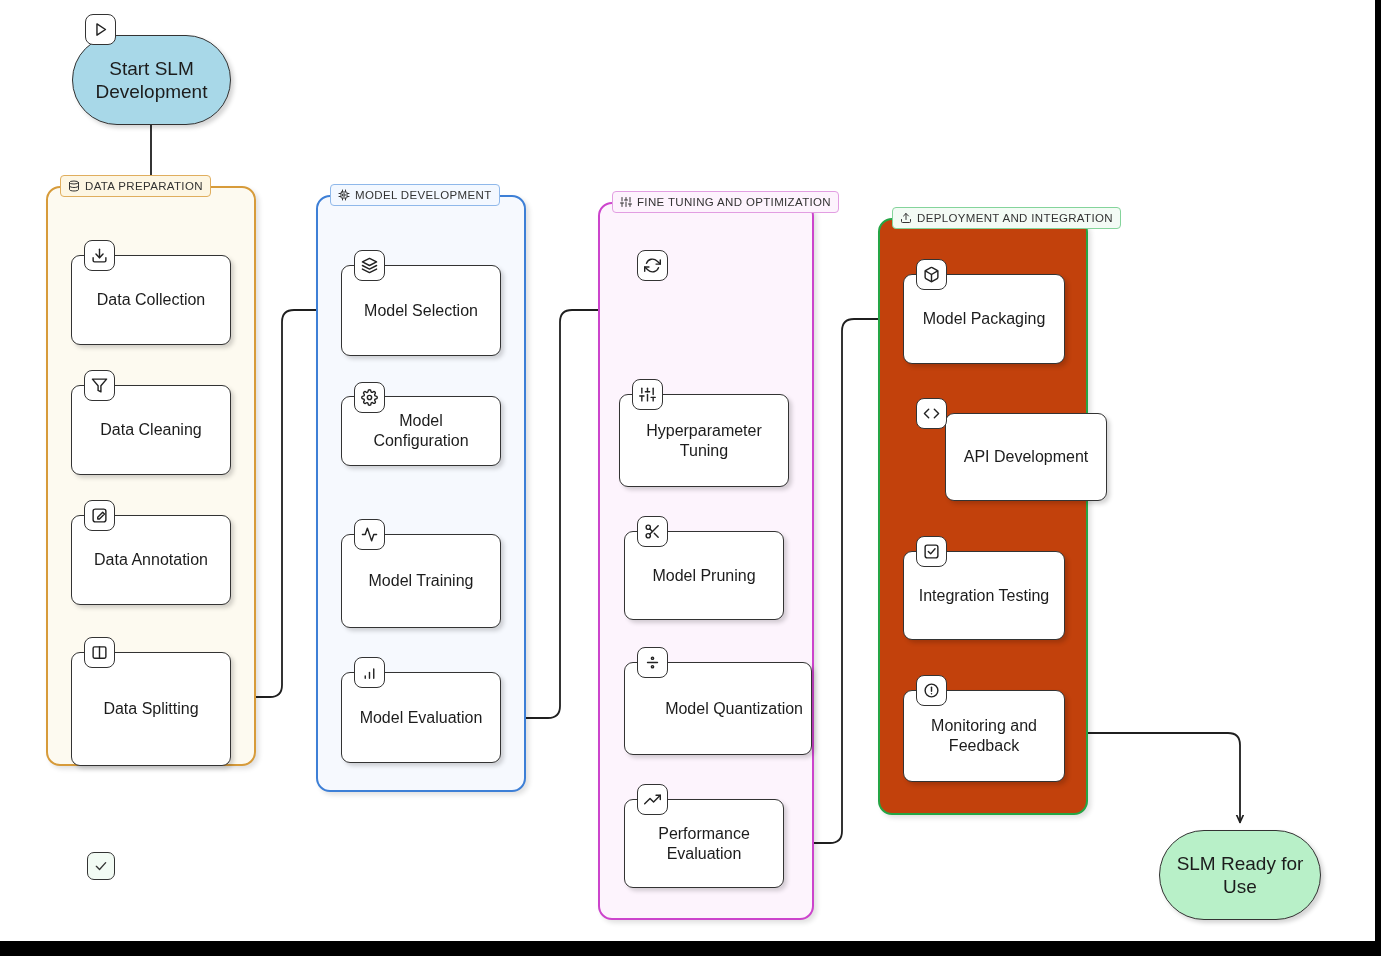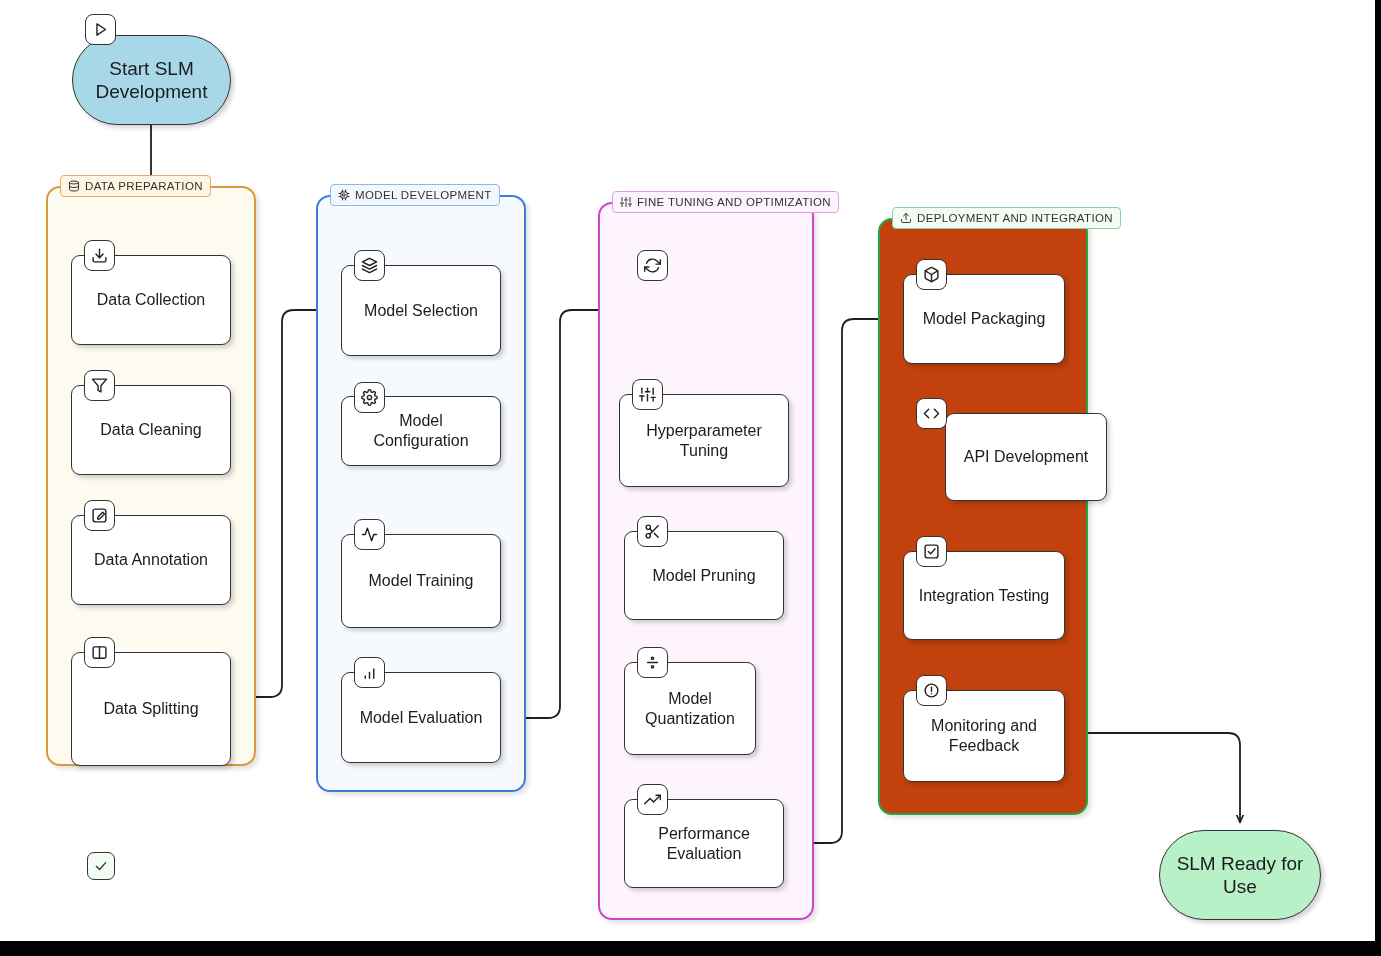--- a/index.html
+++ b/index.html
@@ -312,21 +312,21 @@
     <span>Model Pruning</span>
   </div>
 
   <div class="node-ico" style="left:637px;top:647px;">
     <svg width="17" height="17" viewBox="0 0 24 24" fill="none" stroke="#222" stroke-width="2" stroke-linecap="round" stroke-linejoin="round">
       <circle cx="12" cy="6" r="1.6"></circle>
         <line x1="5" y1="12" x2="19" y2="12"></line>
         <circle cx="12" cy="18" r="1.6"></circle>
     </svg>
   </div>
-  <div class="node" style="left:624px;top:662px;width:132px;height:93px;justify-content:flex-end;">
+  <div class="node" style="left:624px;top:662px;width:188px;height:93px;justify-content:flex-end;">
     <span>Model Quantization</span>
   </div>
 
   <div class="node-ico" style="left:637px;top:784px;">
     <svg width="17" height="17" viewBox="0 0 24 24" fill="none" stroke="#222" stroke-width="2" stroke-linecap="round" stroke-linejoin="round">
       <polyline points="23 6 13.5 15.5 8.5 10.5 1 18"></polyline>
         <polyline points="17 6 23 6 23 12"></polyline>
     </svg>
   </div>
   <div class="node" style="left:624px;top:799px;width:160px;height:89px;">

